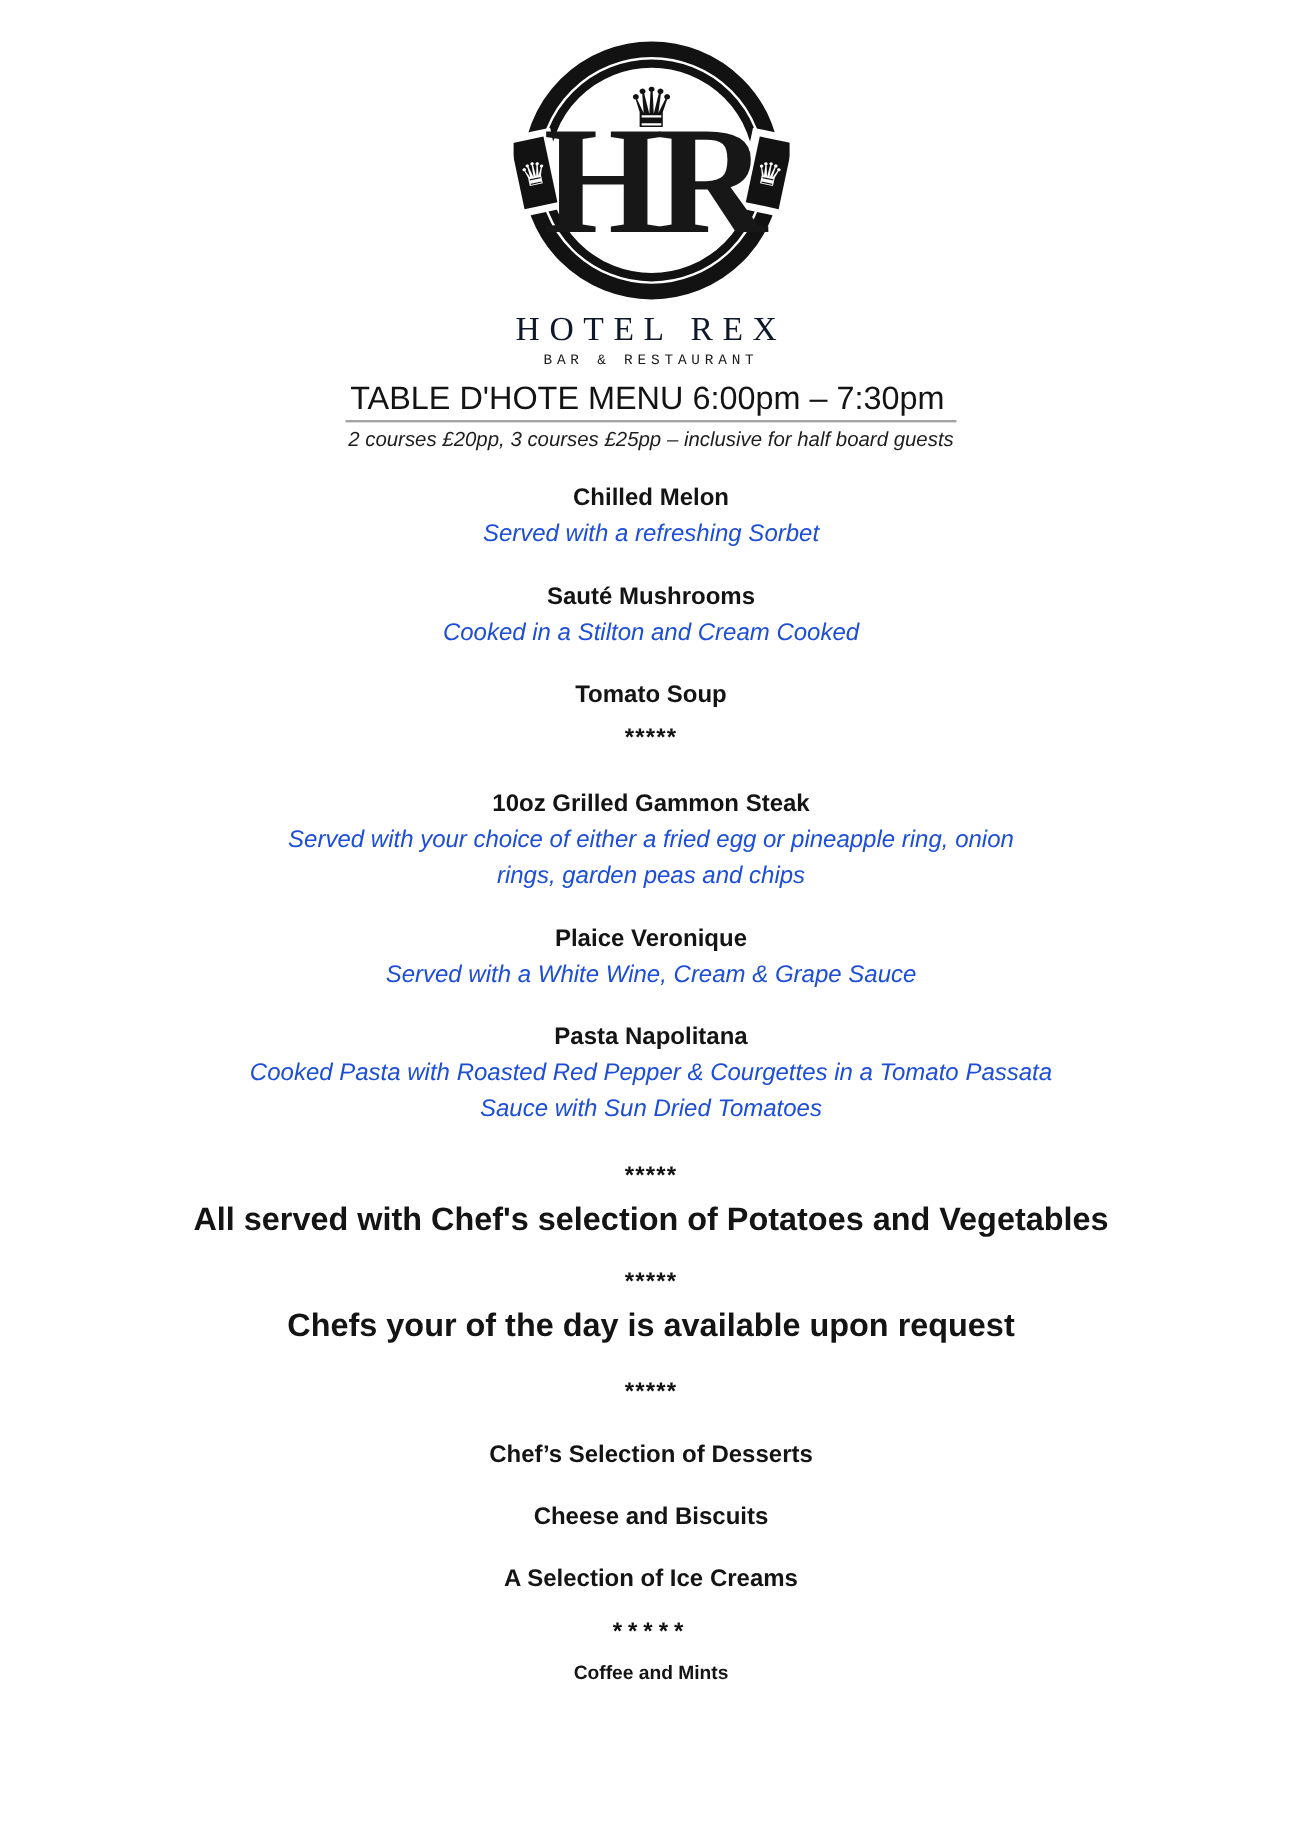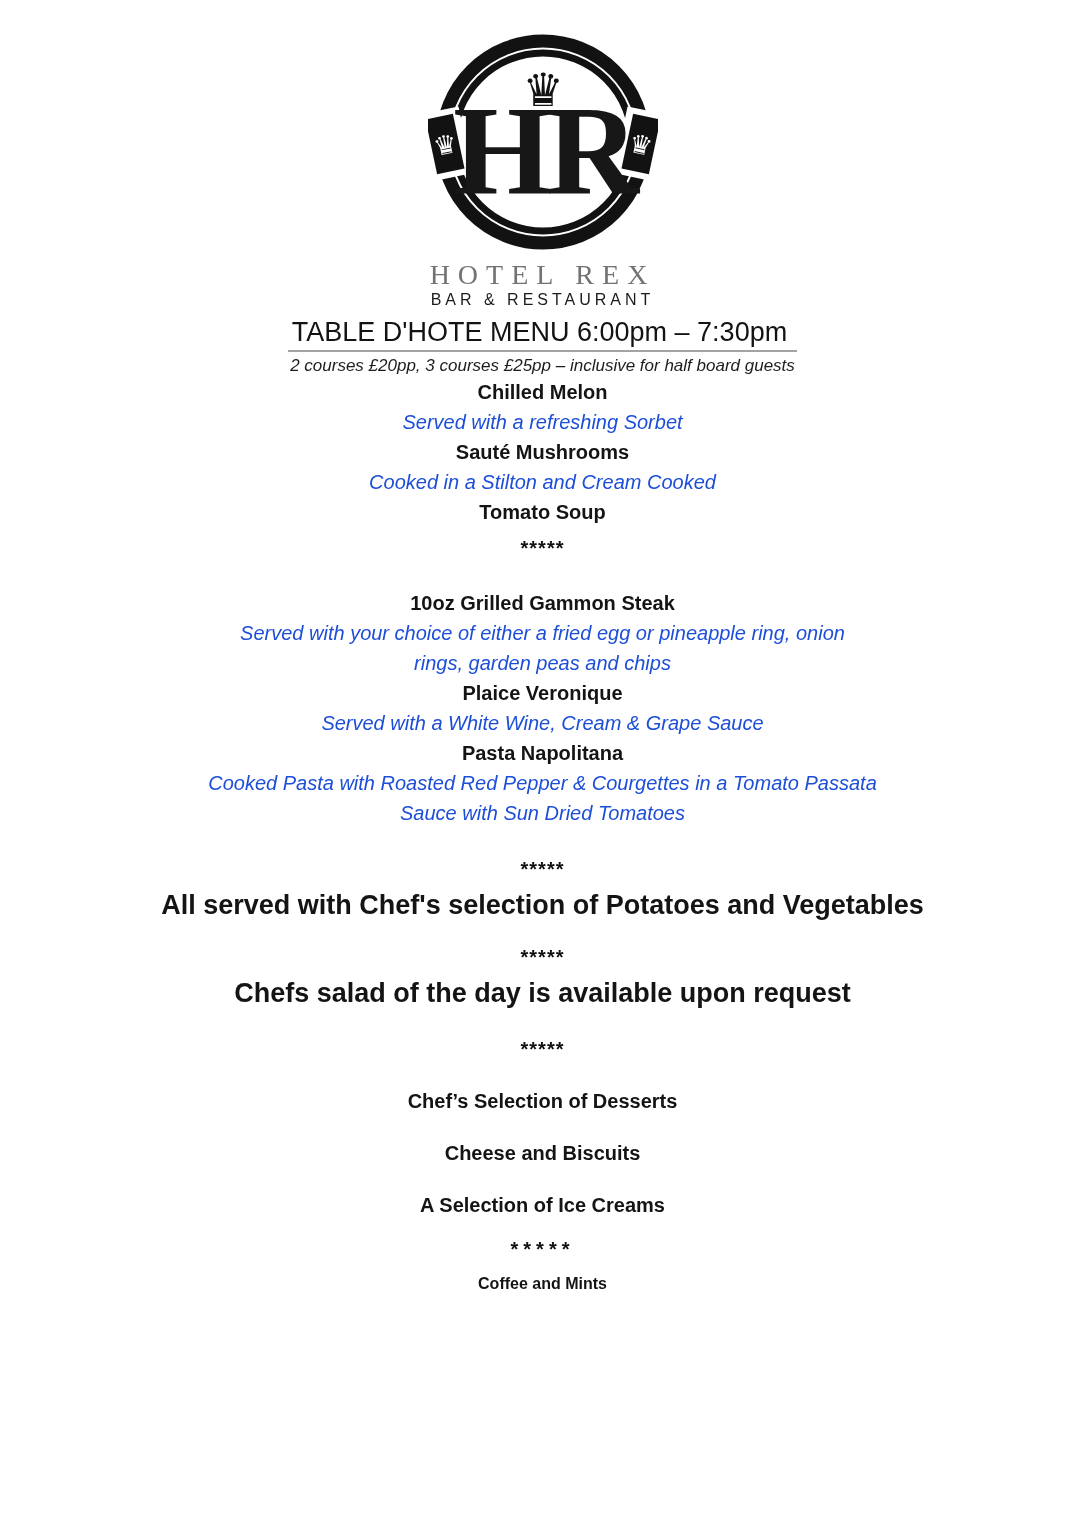--- a/index.html
+++ b/index.html
@@ -24,26 +24,26 @@
     display: block;
     margin: 30px auto 0;
   }
   .hotel-name {
     margin-top: 2px;
     font-family: "Liberation Serif", serif;
     font-size: 28px;
     line-height: 30px;
     letter-spacing: 8px;
     font-weight: 400;
-    color: #737373;
+    color: #0f172a;
   }
   .hotel-tagline {
     margin-top: 0;
-    font-family: Liberation Sans, sans-serif;
-    font-size: 16px;
+    font-family: Liberation Mono, monospace;
+    font-size: 12px;
     line-height: 20px;
     letter-spacing: 4px;
     font-weight: 400;
     color: #1b1b1b;
   }
   
   .menu-title-row {
     margin-top: 5px;
     line-height: 34px;
   }
@@ -56,21 +56,21 @@
     padding: 0 10px 1px 4px;
   }
   .menu-subtitle {
     margin-top: 2px;
     font-size: 17px;
     line-height: 22px;
     font-style: italic;
     color: #1d1d1d;
   }
   
-  .item { }
+  .item { margin-top: 22px; }
   .item-first-after-sep { margin-top: 25px; }
   .item-name {
     font-size: 20px;
     font-weight: 700;
     line-height: 30px;
     color: #141414;
   }
   .item-desc {
     font-size: 20px;
     font-style: italic;
@@ -176,21 +176,21 @@
     <div class="item-desc">Cooked Pasta with Roasted Red Pepper &amp; Courgettes in a Tomato Passata
 Sauce with Sun Dried Tomatoes</div>
   </div>
 
   <div class="sep sep-2">*****</div>
 
   <div class="note">All served with Chef's selection of Potatoes and Vegetables</div>
 
   <div class="sep sep-3">*****</div>
 
-  <div class="note">Chefs salad of the day is available upon request</div>
+  <div class="note">Chefs your of the day is available upon request</div>
 
   <div class="sep sep-4">*****</div>
 
   <div class="dessert">Chef’s Selection of Desserts</div>
   <div class="dessert">Cheese and Biscuits</div>
   <div class="dessert">A Selection of Ice Creams</div>
 
   <div class="sep sep-5">*****</div>
 
   <div class="coffee">Coffee and Mints</div>

